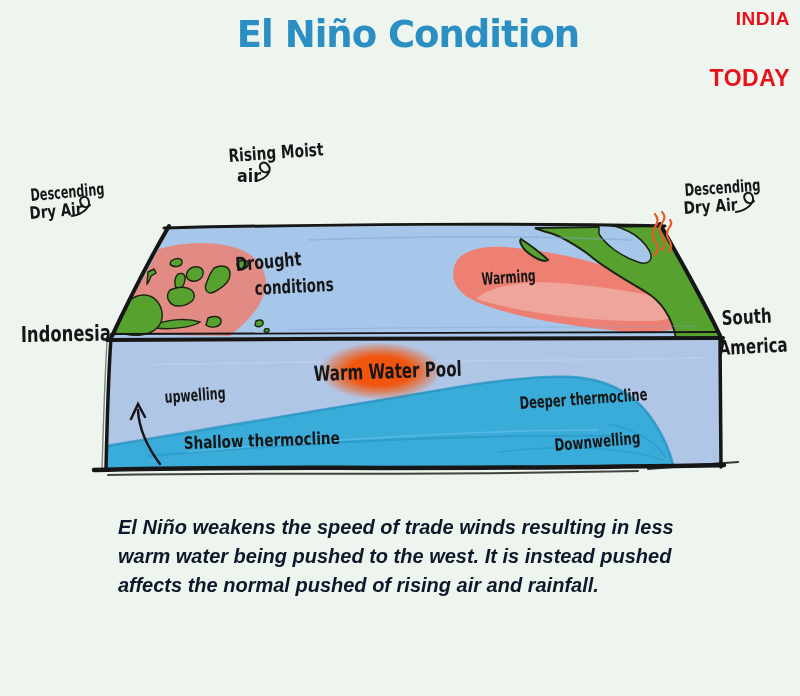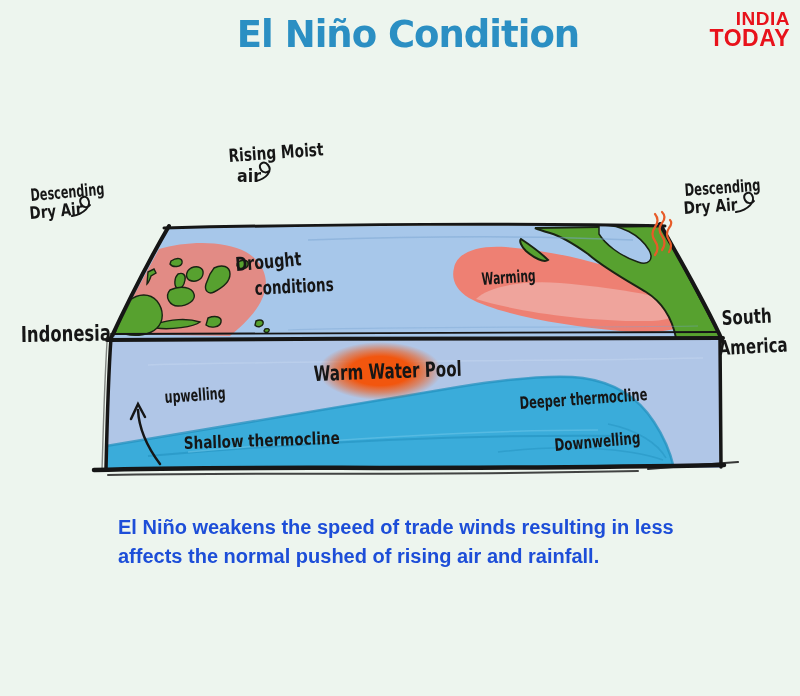--- a/index.html
+++ b/index.html
@@ -12,26 +12,27 @@
   .title{
     position:absolute;left:0;right:0;top:13px;text-align:center;
     font-size:37px;font-weight:bold;letter-spacing:-1px;color:#2b8fc3;
   }
   .logo{
     position:absolute;right:18px;top:10px;text-align:right;
     color:#e8121b;font-weight:bold;font-family:"Liberation Sans", sans-serif;
     line-height:0.95;
   }
   .logo .l1{font-size:19px;letter-spacing:0.5px;}
-  .logo .l2{font-size:23px;letter-spacing:0.5px;}
+  .logo .l2{font-size:23px;letter-spacing:0.5px;margin-top:40px;}
   .caption{
     position:absolute;left:110px;top:513px;
     font-family:"Liberation Sans", sans-serif;
-    font-weight:bold;font-size:20px;line-height:29px;color:#1d4ed8;
+    font-weight:bold;font-size:20px;line-height:29px;color:#0f172a;
     white-space:nowrap;
+    font-style:italic;
   }
   svg{position:absolute;left:0;top:0;}
   svg text{
     font-family:"DejaVu Sans", sans-serif;
     font-weight:bold;
     fill:#161616;
   }
 </style>
 </head>
 <body>
@@ -172,16 +173,17 @@
       <text x="176" y="449" font-size="17" textLength="156" lengthAdjust="spacingAndGlyphs" transform="rotate(-2 176 449)">Shallow thermocline</text>
 
       <text x="512" y="409" font-size="17" textLength="128" lengthAdjust="spacingAndGlyphs" transform="rotate(-4 512 409)">Deeper thermocline</text>
 
       <text x="547" y="451" font-size="17" textLength="86" lengthAdjust="spacingAndGlyphs" transform="rotate(-5 547 451)">Downwelling</text>
     </g>
   </svg>
 
   <div class="caption">
     <div>El Niño weakens the speed of trade winds resulting in less</div>
+    <div>warm water being pushed to the west. It is instead pushed</div>
     <div>affects the normal pushed of rising air and rainfall.</div>
   </div>
 
 </div>
 
 </body></html>

